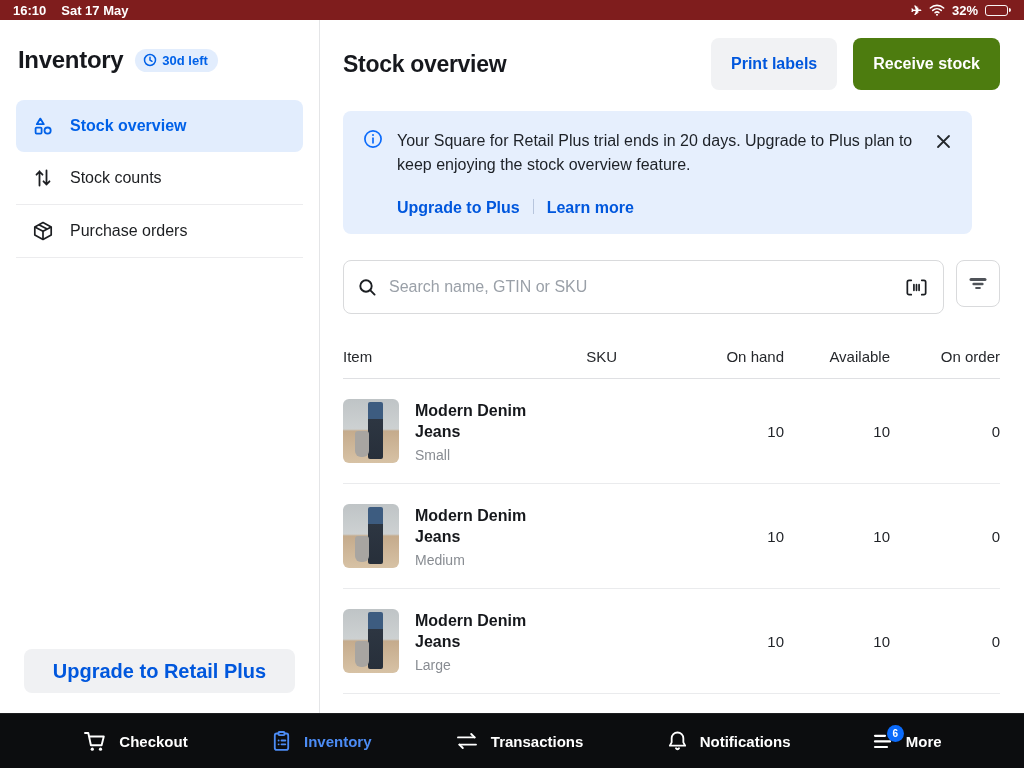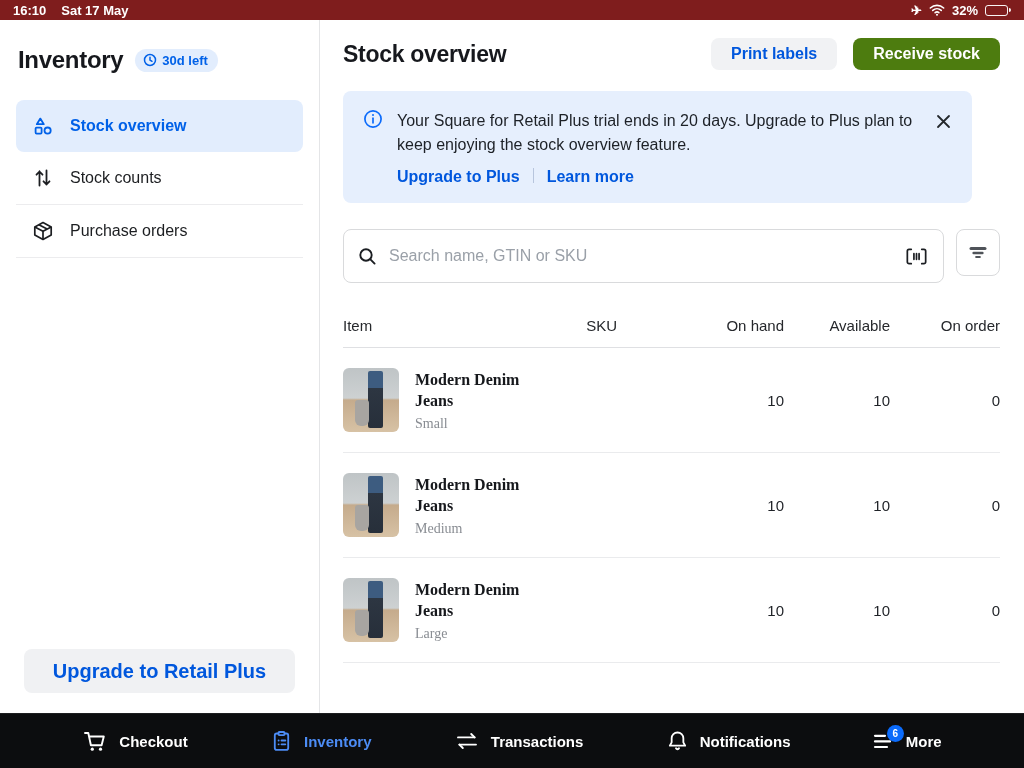--- a/index.html
+++ b/index.html
@@ -36,52 +36,52 @@
   .menu-divider { height:1px; background:#ececee; }
   .sidebar-spacer { flex:1; }
   .upgrade-btn { height:44px; margin:0 8px; background:#f0f1f3; border:none; border-radius:8px;
                  color:#0057dd; font-size:20px; font-weight:700; cursor:pointer; }
 
   
   .main { flex:1; padding:18px 24px 0 23px; display:flex; flex-direction:column; min-width:0; }
   .main-header { display:flex; justify-content:space-between; align-items:center; }
   .main-title { font-size:23px; font-weight:700; letter-spacing:-.3px; }
   .header-buttons { display:flex; gap:16px; }
-  .btn { height:32px; border:none; border-radius:8px; font-size:16px; font-weight:700;
+  .btn { height:52px; border:none; border-radius:8px; font-size:16px; font-weight:700;
          padding:0 20px; cursor:pointer; font-family:inherit; }
   .btn-secondary { background:#f1f2f4; color:#0057dd; }
   .btn-primary { background:#4d7c0f; color:#fff; }
 
   
   .banner { margin-top:21px; width:629px; background:#e6effd; border-radius:8px; padding:18px 18px 17px 20px; }
   .banner-top { display:flex; gap:14px; align-items:flex-start; }
   .banner-text { flex:1; font-size:16px; line-height:24px; color:#1d2127; max-width:530px; }
   .banner-close { background:none; border:none; cursor:pointer; padding:2px; margin-top:2px; display:flex; }
-  .banner-links { margin-top:11px; padding-left:34px; display:flex; align-items:flex-start; gap:13px; }
+  .banner-links { margin-top:22px; padding-left:34px; display:flex; align-items:flex-start; gap:13px; }
   .banner-link { font-size:16px; font-weight:700; color:#0057dd; text-decoration:none; cursor:pointer; }
   .link-sep { width:1px; height:15px; background:#b7c5dd; }
 
   
   .search-row { margin-top:26px; display:flex; gap:12px; }
   .search-field { flex:1; height:54px; border:1px solid #d9dadc; border-radius:8px;
                   display:flex; align-items:center; padding:0 14px; gap:12px; background:#fff; }
   .search-input { flex:1; border:none; outline:none; font-size:16px; font-family:inherit; color:#1c1e21; background:transparent; }
   .search-input::placeholder { color:#9aa0a8; }
   .filter-btn { width:44px; height:47px; border:1px solid #d9dadc; border-radius:8px; background:#fff;
                 display:flex; align-items:center; justify-content:center; cursor:pointer; }
 
   
   .table { margin-top:34px; }
   .tgrid { display:grid; grid-template-columns:minmax(0,1fr) 90px 167px 106px 110px; }
   .thead .th { font-size:15px; font-weight:500; color:#26282c; padding-bottom:13px; }
   .th.num, .cell.num { text-align:right; }
   .thead { border-bottom:1px solid #dfe0e3; }
   .trow { align-items:center; padding:20px 0; border-bottom:1px solid #eaebed; cursor:pointer; }
   .cell.num { font-size:15px; color:#1f2227; }
-  .item-cell { display:flex; align-items:center; gap:16px;font-family:Liberation Serif, serif; }
+  .item-cell { display:flex; align-items:center; gap:16px; }
   .thumb { width:56px; height:64px; border-radius:6px; position:relative; overflow:hidden; flex:0 0 56px;
            background:linear-gradient(180deg,#bfc4c6 0%,#cdd1d2 47%,#c5ab8c 50%,#d7c2a5 100%); }
   .thumb::before { content:""; position:absolute; left:45%; top:4%; width:27%; height:90%;
                    background:linear-gradient(180deg,#3d5c80 0%,#3d5c80 30%,#2d3642 30%,#272f3a 100%);
                    border-radius:2px; }
   .thumb::after { content:""; position:absolute; left:21%; top:50%; width:25%; height:41%;
                   background:#a8a5a1; border-radius:3px 3px 6px 6px; }
   .item-text { min-width:0; }
   .item-name { font-size:16px; font-weight:700; color:#16181c; line-height:21px; width:118px; }
   .item-variation { font-size:14px; color:#888c92; margin-top:5px; }

